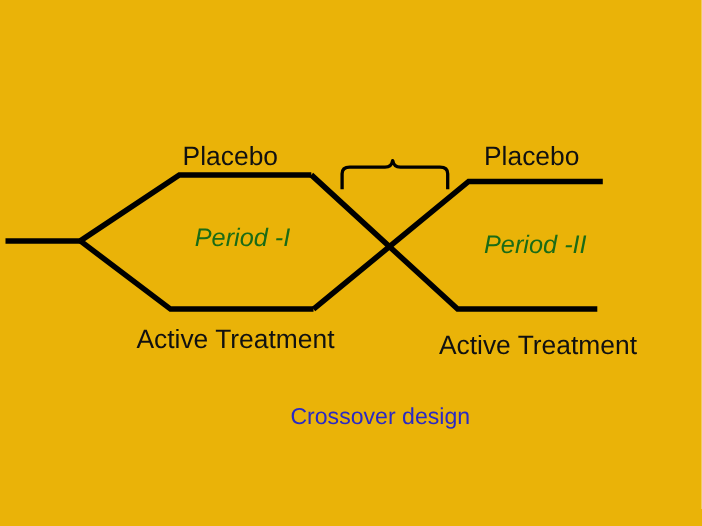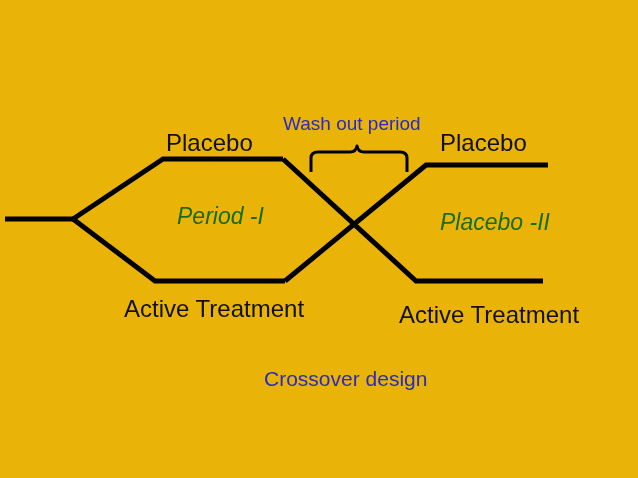--- a/index.html
+++ b/index.html
@@ -77,19 +77,18 @@
   <div class="lbl lbl-black" id="label-placebo-left">Placebo</div>
 
   <div class="lbl lbl-black" id="label-placebo-right">Placebo</div>
 
   <div class="lbl lbl-black" id="label-active-left">Active Treatment</div>
 
   <div class="lbl lbl-black" id="label-active-right">Active Treatment</div>
 
   <div class="lbl lbl-green" id="label-period-one">Period -I</div>
 
-  <div class="lbl lbl-green" id="label-period-two">Placebo -II</div>
+  <div class="lbl lbl-green" id="label-period-two">Period -II</div>
 
-  <div class="lbl lbl-blue" id="label-washout">Wash out period</div>
 
   <div class="lbl lbl-title" id="label-crossover">Crossover design</div>
 
 </div>
 
 </body></html>

